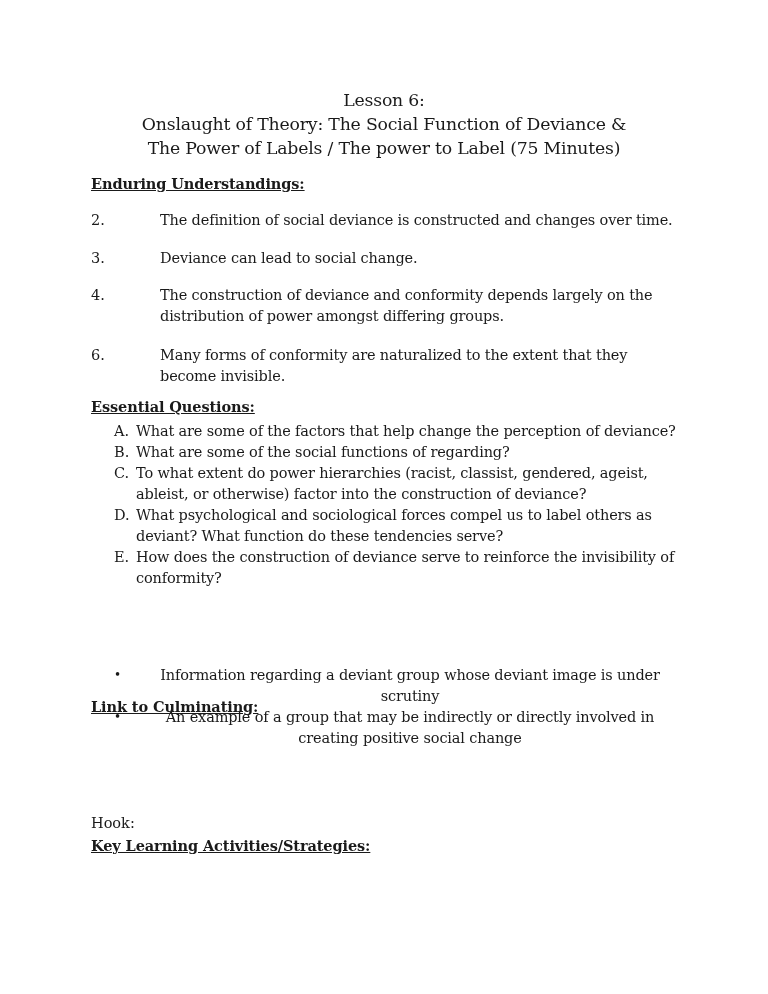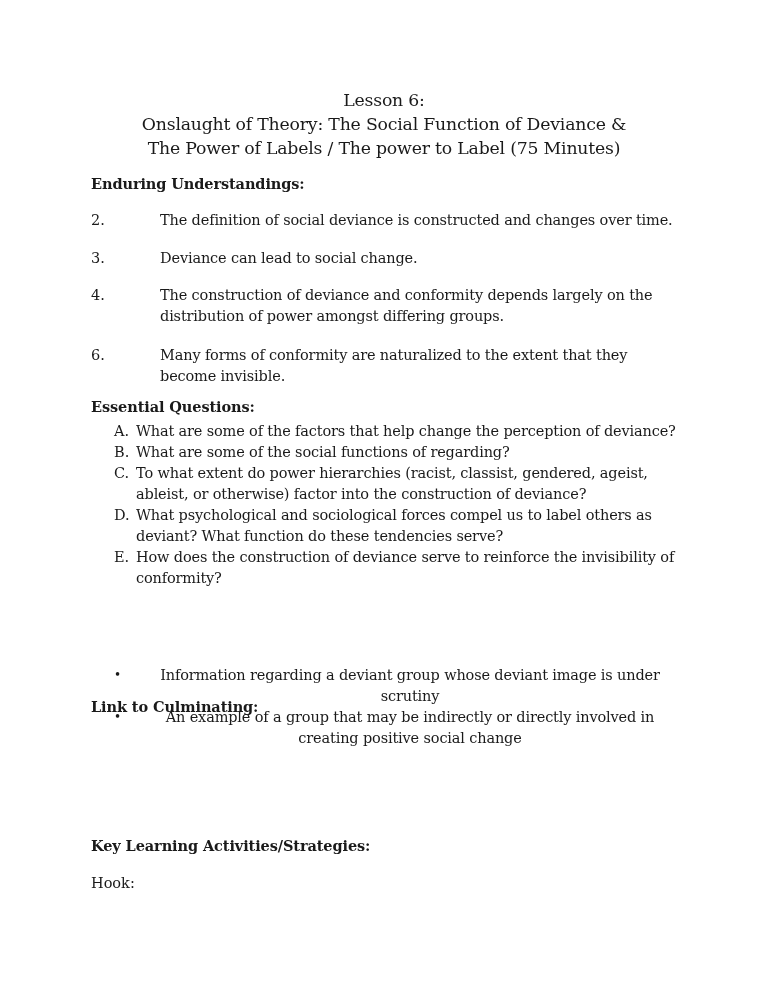--- a/index.html
+++ b/index.html
@@ -7,21 +7,21 @@
       width: 768px; height: 994px; position: relative; overflow: hidden;
       font-family: "DejaVu Serif", "Liberation Serif", serif;
       color: #1a1a1a;
     }
     .page { position: absolute; left: 0; top: 0; width: 768px; height: 994px; }
     .title-line {
       position: absolute; left: 0; width: 768px; text-align: center;
       font-size: 17.3px; line-height: 22px; letter-spacing: -0.2px;
     }
     .heading {
-      position: absolute; left: 91px; font-weight: bold; 
+      position: absolute; left: 91px; font-weight: bold; text-decoration: underline;
       font-size: 14.5px; line-height: 18px; letter-spacing: -0.1px;
     }
     .plain { position: absolute; left: 91px; font-size: 14.5px; line-height: 18px; }
     .num-item { position: absolute; left: 91px; width: 600px; font-size: 14.5px; line-height: 21px; }
     .num-item .n { position: absolute; left: 0; top: 0; }
     .num-item .t { position: absolute; left: 45px; top: 0; width: 520px; letter-spacing: -0.15px; margin-left: 24px; }
     .q-item { position: absolute; left: 114px; width: 560px; font-size: 14.5px; line-height: 21px; }
     .q-item .n { position: absolute; left: 0; top: 0; }
     .q-item .t { position: absolute; left: 22px; top: 0; width: 540px; letter-spacing: -0.15px; }
     .b-item { position: absolute; left: 114px; width: 570px; font-size: 14.5px; line-height: 21px; }
@@ -83,14 +83,14 @@
   <div class="b-item" style="top:665px;">
     <span class="n">•</span>
     <span class="t">Information regarding a deviant group whose deviant image is under scrutiny</span>
   </div>
   <div class="b-item" style="top:707px;">
     <span class="n">•</span>
     <span class="t">An example of a group that may be indirectly or directly involved in creating positive social change</span>
   </div>
 
   <div class="heading" style="top:793px;margin-top:44px;">Key Learning Activities/Strategies:</div>
-  <div class="plain" style="top:874px;text-align:center;">Hook:</div>
+  <div class="plain" style="top:814px;text-align:center;">Hook:</div>
 </div>
 
 </body></html>

